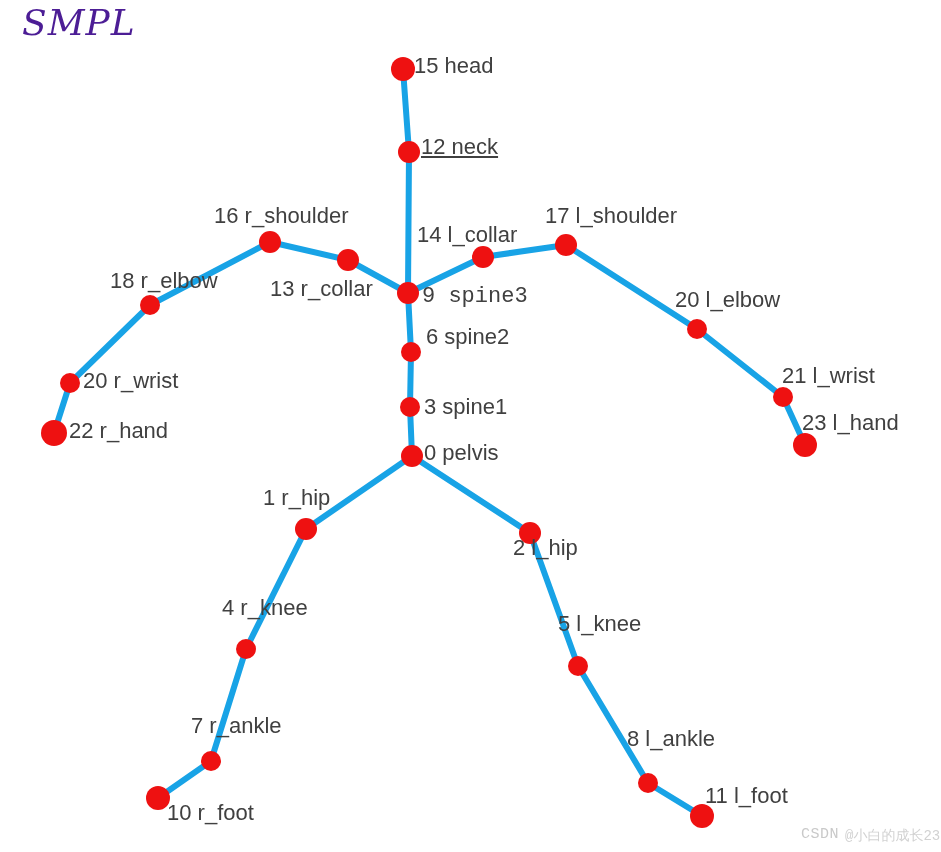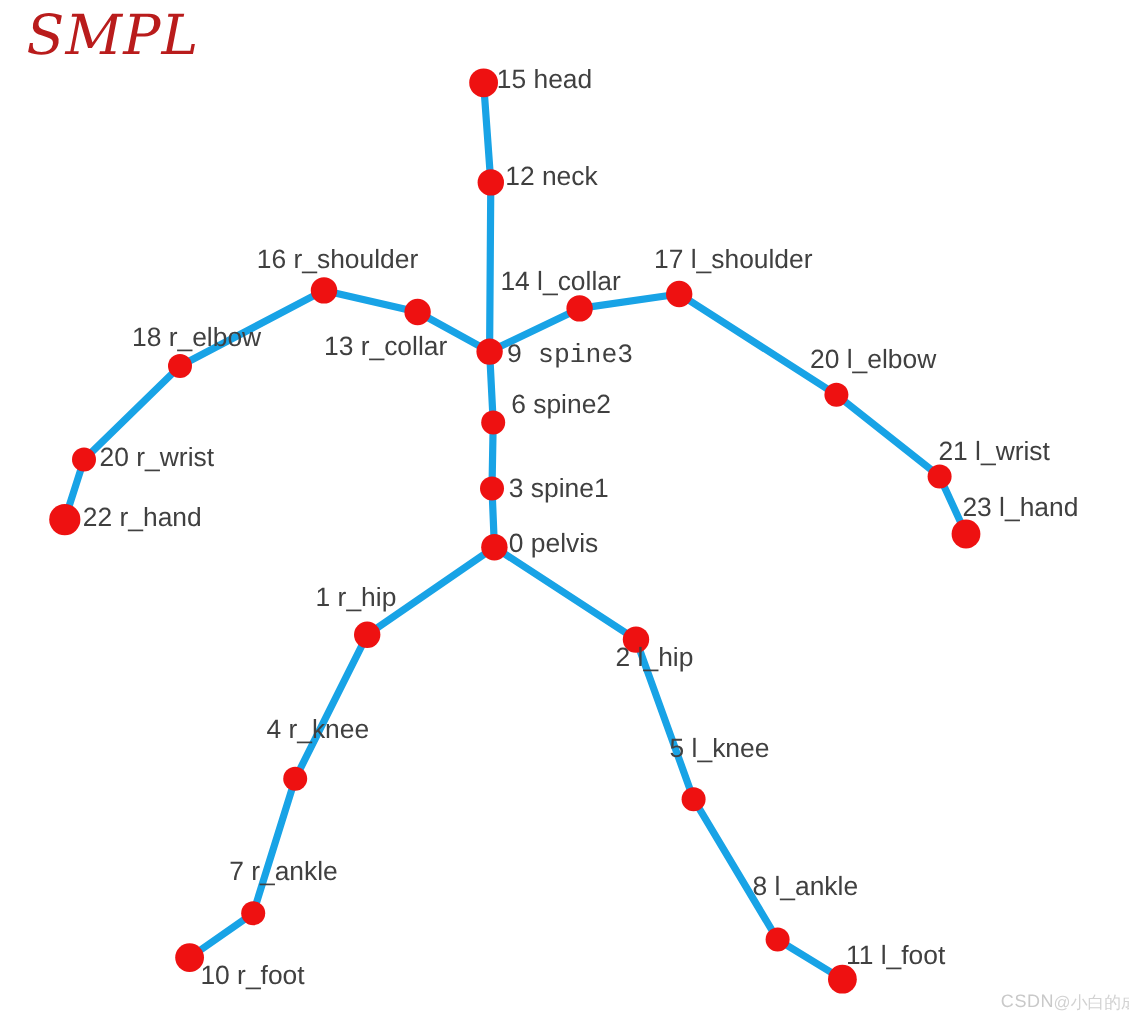--- a/index.html
+++ b/index.html
@@ -25,43 +25,42 @@
     width: 941px;
     height: 852px;
   }
   .diagram-title {
     position: absolute;
     left: 22px;
     top: 2px;
     font-family: "DejaVu Serif", serif;
     font-style: italic;
     font-weight: 400;
-    font-size: 46px;
+    font-size: 36px;
     letter-spacing: 1px;
-    color: #b91c1c;
+    color: #4c1d95;
     white-space: nowrap;
     user-select: none;
   }
   .joint-label {
     position: absolute;
     font-family: "Liberation Sans", sans-serif;
     font-size: 22px;
     line-height: 22px;
     color: #404040;
     white-space: nowrap;
     user-select: none;
   }
   .watermark {
     position: absolute;
-    font-family: Liberation Sans, sans-serif;
+    font-family: Liberation Mono, monospace;
     font-size: 15px;
     color: #c9c9c9;
     white-space: nowrap;
     user-select: none;
-    margin-left: 33px;
   }
   .watermark .wm-a { letter-spacing: 0.5px; }
   .watermark .wm-b {
     position: absolute;
     left: 44px;
     top: 1px;
     color: #d2d2d2;
     font-size: 14px;
   }
 </style>
@@ -132,21 +131,21 @@
       <div class="joint-label" style="left: 513px; top: 489px; margin-top: 48px;">2 l_hip</div>
       <div class="joint-label" style="left: 424px; top: 396px;">3 spine1</div>
       <div class="joint-label" style="left: 222px; top: 597px;">4 r_knee</div>
       <div class="joint-label" style="left: 558px; top: 613px;">5 l_knee</div>
       <div class="joint-label" style="left: 426px; top: 326px;">6 spine2</div>
       <div class="joint-label" style="left: 191px; top: 715px;">7 r_ankle</div>
       <div class="joint-label" style="left: 627px; top: 728px;">8 l_ankle</div>
       <div class="joint-label" style="left: 422px; top: 286px; font-family: Liberation Mono, monospace;">9 spine3</div>
       <div class="joint-label" style="left: 167px; top: 802px;">10 r_foot</div>
       <div class="joint-label" style="left: 705px; top: 785px;">11 l_foot</div>
-      <div class="joint-label" style="left: 421px; top: 136px;">12 neck</div>
+      <div class="joint-label" style="left: 421px; top: 136px; text-decoration: underline;">12 neck</div>
       <div class="joint-label" style="left: 270px; top: 278px;">13 r_collar</div>
       <div class="joint-label" style="left: 417px; top: 224px;">14 l_collar</div>
       <div class="joint-label" style="left: 414px; top: 55px;">15 head</div>
       <div class="joint-label" style="left: 214px; top: 205px;">16 r_shoulder</div>
       <div class="joint-label" style="left: 545px; top: 205px;">17 l_shoulder</div>
       <div class="joint-label" style="left: 110px; top: 270px;">18 r_elbow</div>
       <div class="joint-label" style="left: 675px; top: 289px;">20 l_elbow</div>
       <div class="joint-label" style="left: 83px; top: 370px;">20 r_wrist</div>
       <div class="joint-label" style="left: 782px; top: 365px;">21 l_wrist</div>
       <div class="joint-label" style="left: 69px; top: 420px;">22 r_hand</div>

